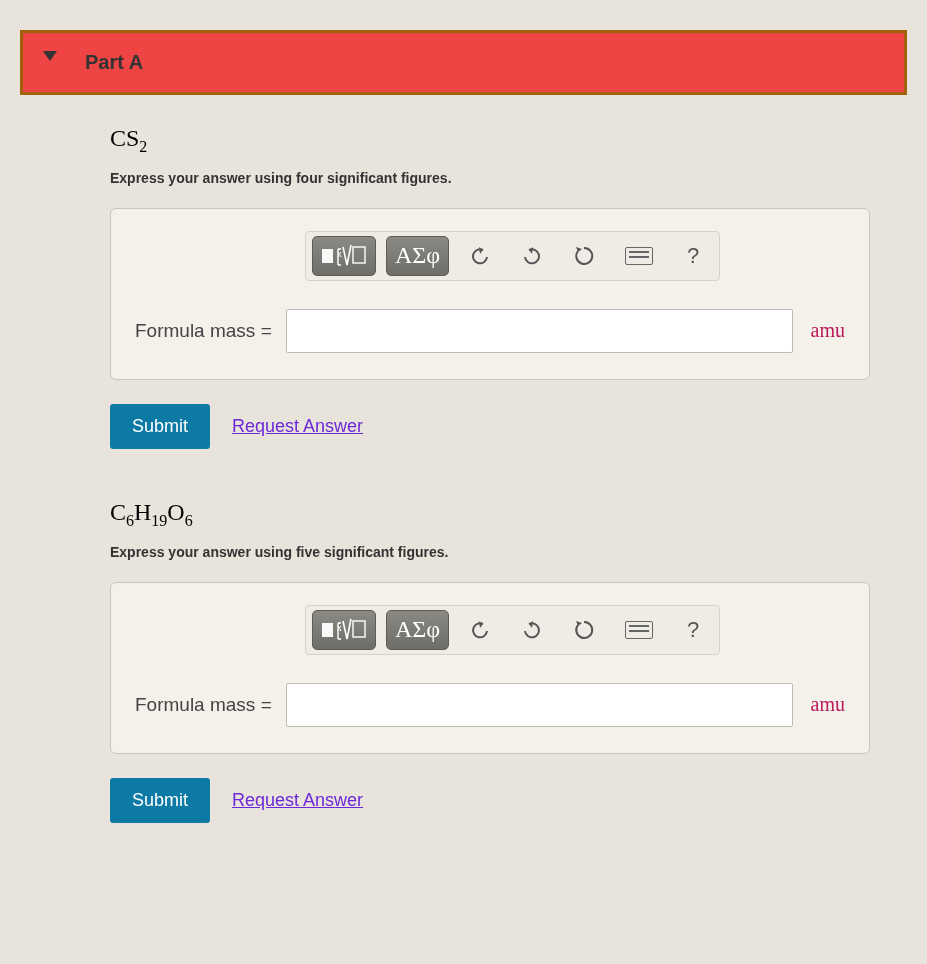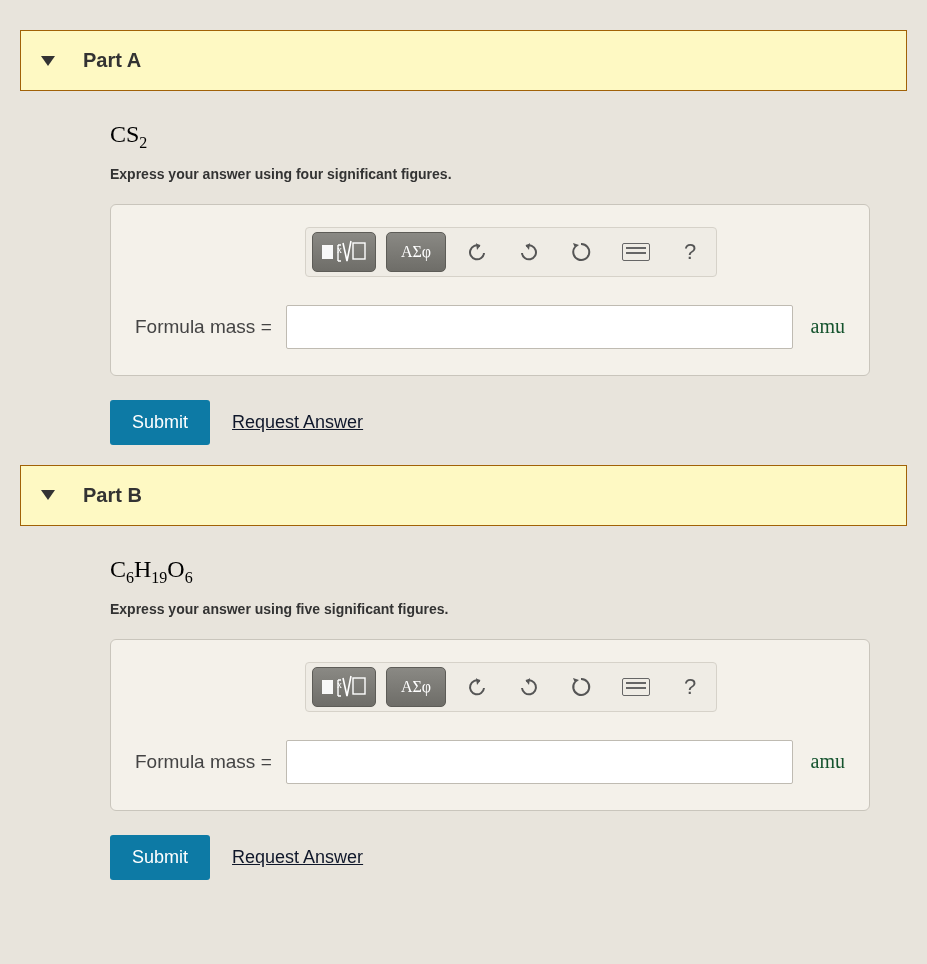--- a/index.html
+++ b/index.html
@@ -7,25 +7,24 @@
     font-family: Arial, Helvetica, sans-serif;
     background: #e8e4dc;
     width: 927px;
     padding: 10px 20px 20px 20px;
     color: #333;
   }
   .part {
     margin-top: 20px;
   }
   .part-header {
-    background: #fef9c3;
+    background: #ef4444;
     padding: 18px 20px;
     display: flex;
-    align-items: center;
-    border: 1px solid #a16207;
+    border: 3px solid #a16207;
   }
   .part-header .caret {
     width: 0; height: 0;
     border-left: 7px solid transparent;
     border-right: 7px solid transparent;
     border-top: 10px solid #333;
     margin-right: 28px;
   }
   .part-title {
     font-weight: bold;
@@ -81,21 +80,21 @@
   .tool-btn.dark {
     background: linear-gradient(#8a8984,#6e6d68);
     color: #fff;
     border: 1px solid #5d5c57;
     padding: 0 8px;
     min-width: 60px;
   }
   .tool-btn.dark svg { display:block; }
   .tool-btn.greek {
     font-family: Georgia, serif;
-    font-size: 16px;
+    font-size: 24px;
   }
   .tool-btn.plain {
     background: transparent;
     min-width: 40px;
   }
   .keyboard-icon {
     width: 28px; height: 18px;
     border: 1.5px solid #666;
     border-radius: 2px;
     position: relative;
@@ -127,40 +126,40 @@
     border: 1px solid #bfbbb2;
     background: #fff;
     border-radius: 2px;
     font-size: 18px;
     padding: 0 10px;
     min-width: 430px;
   }
   .unit {
     font-family: Georgia, serif;
     font-size: 20px;
-    color: #14532d;
+    color: #be185d;
     margin-left: 4px;
   }
   .actions {
     margin-top: 24px;
     display: flex;
     align-items: center;
     gap: 22px;
   }
   .submit-btn {
     background: #0d7aa5;
     color: #fff;
     border: none;
     border-radius: 3px;
     font-size: 18px;
     padding: 12px 22px;
     cursor: pointer;
   }
   .request-link {
-    color: #0f172a;
+    color: #6d28d9;
     text-decoration: underline;
     font-size: 18px;
     cursor: pointer;
   }
 </style>
 </head>
 <body>
 
 <div class="part">
   <div class="part-header">
@@ -215,24 +214,20 @@
     </div>
 
     <div class="actions">
       <button class="submit-btn">Submit</button>
       <a class="request-link">Request Answer</a>
     </div>
   </div>
 </div>
 
 <div class="part">
-  <div class="part-header">
-    <div class="caret"></div>
-    <div class="part-title">Part B</div>
-  </div>
   <div class="part-body">
     <div class="formula">C<sub>6</sub>H<sub>19</sub>O<sub>6</sub></div>
     <div class="instruction">Express your answer using five significant figures.</div>
 
     <div class="answer-box">
       <div class="toolbar">
         <div class="tool-btn dark">
           <svg width="46" height="26" viewBox="0 0 46 26">
             <rect x="1" y="6" width="11" height="14" fill="#fff" opacity="0.95"></rect>
             <text x="16" y="14" font-size="10" fill="#fff" font-family="Georgia">x</text>

